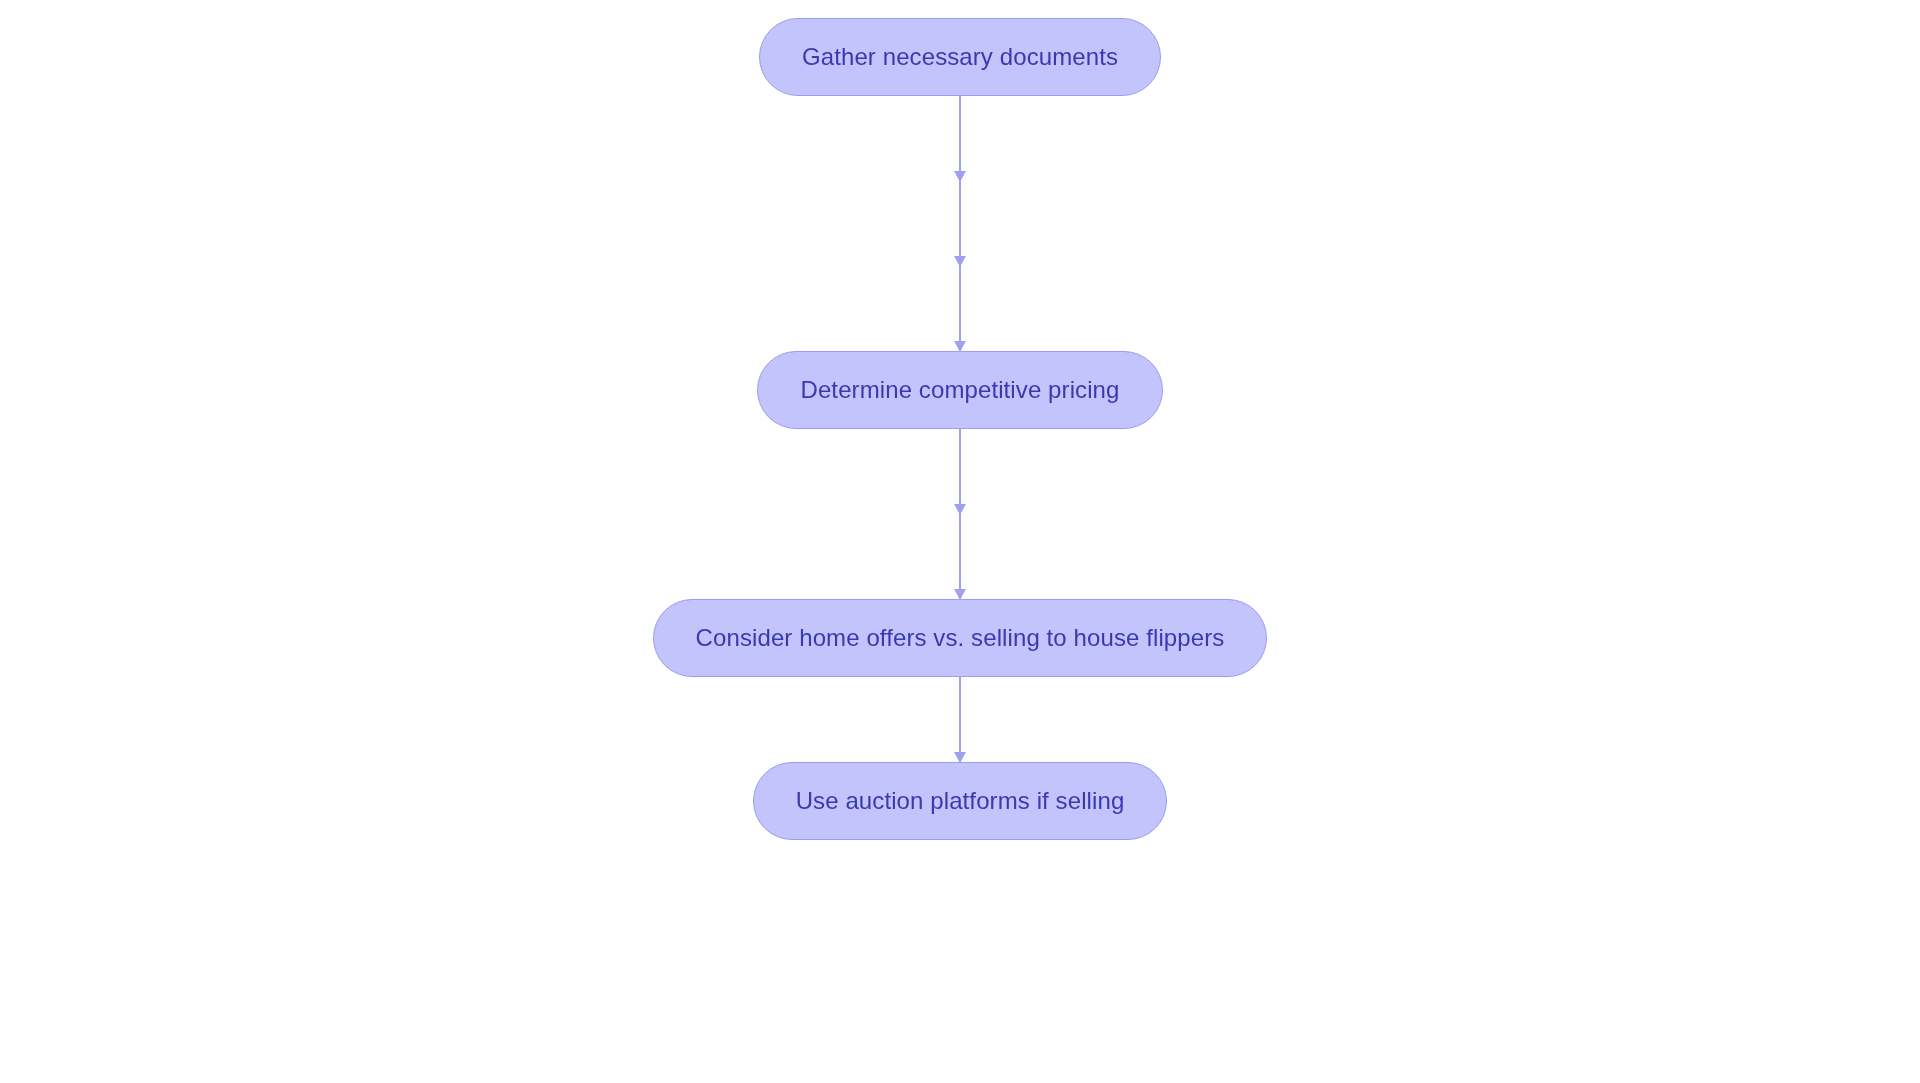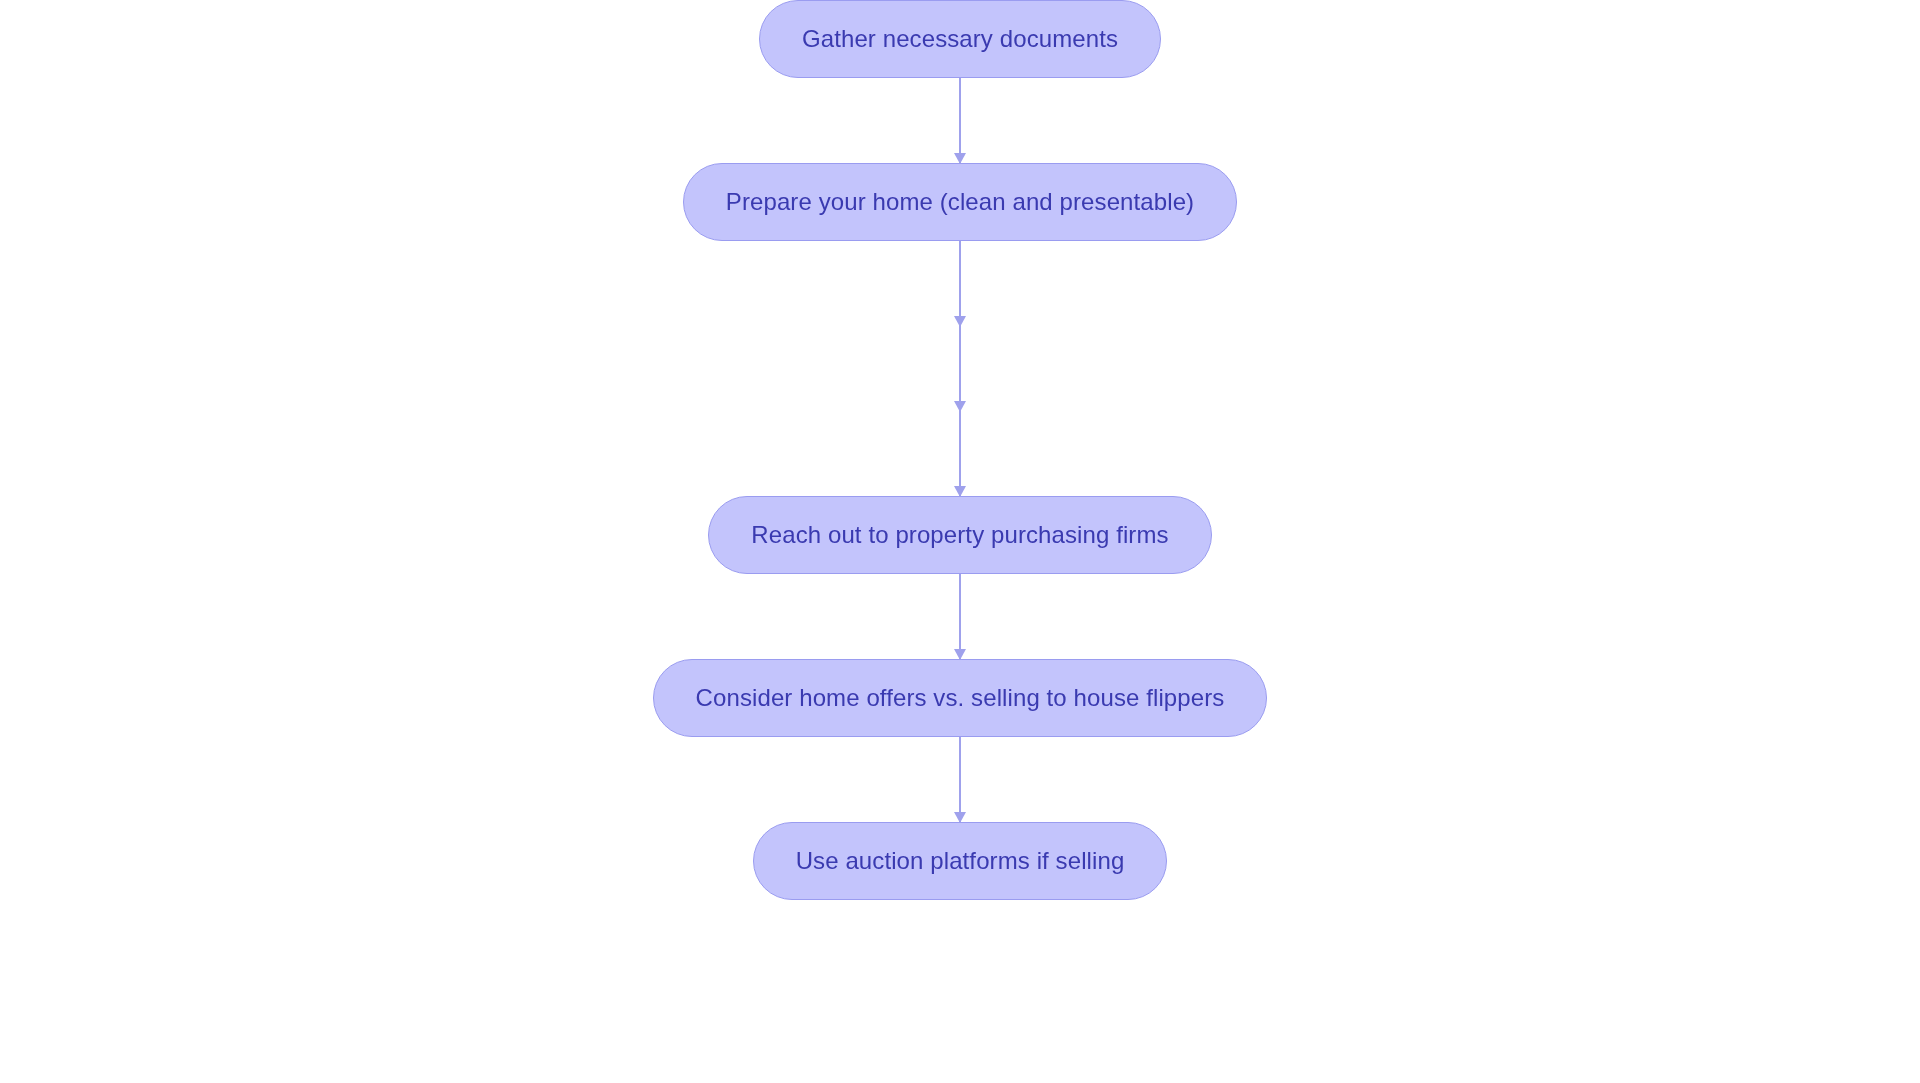--- a/index.html
+++ b/index.html
@@ -14,21 +14,21 @@
     overflow: hidden;
   }
   #flowchart {
     position: relative;
     width: 1920px;
     height: 932px;
     display: flex;
     flex-direction: column;
     align-items: center;
     box-sizing: border-box;
-    padding-top: 0;
+    padding-top: 18px;
   }
   .node {
     background: #c3c4fc;
     border: 1px solid #9a9cf0;
     border-radius: 40px;
     color: #3a3ab0;
     display: flex;
     align-items: center;
     justify-content: center;
     box-sizing: border-box;
@@ -63,35 +63,32 @@
 <body>
 
 <div id="flowchart">
 
   <div class="node">
     <span>Gather necessary documents</span>
   </div>
 
   <div class="connector"></div>
 
-  <div class="node">
-    <span>Prepare your home (clean and presentable)</span>
-  </div>
-
-  <div class="connector"></div>
-
 
   <div class="connector"></div>
 
 
   <div class="connector"></div>
 
   <div class="node">
-    <span>Reach out to property purchasing firms</span>
+    <span>Determine competitive pricing</span>
   </div>
+
+  <div class="connector"></div>
+
 
   <div class="connector"></div>
 
   <div class="node">
     <span>Consider home offers vs. selling to house flippers</span>
   </div>
 
   <div class="connector"></div>
 
   <div class="node">

